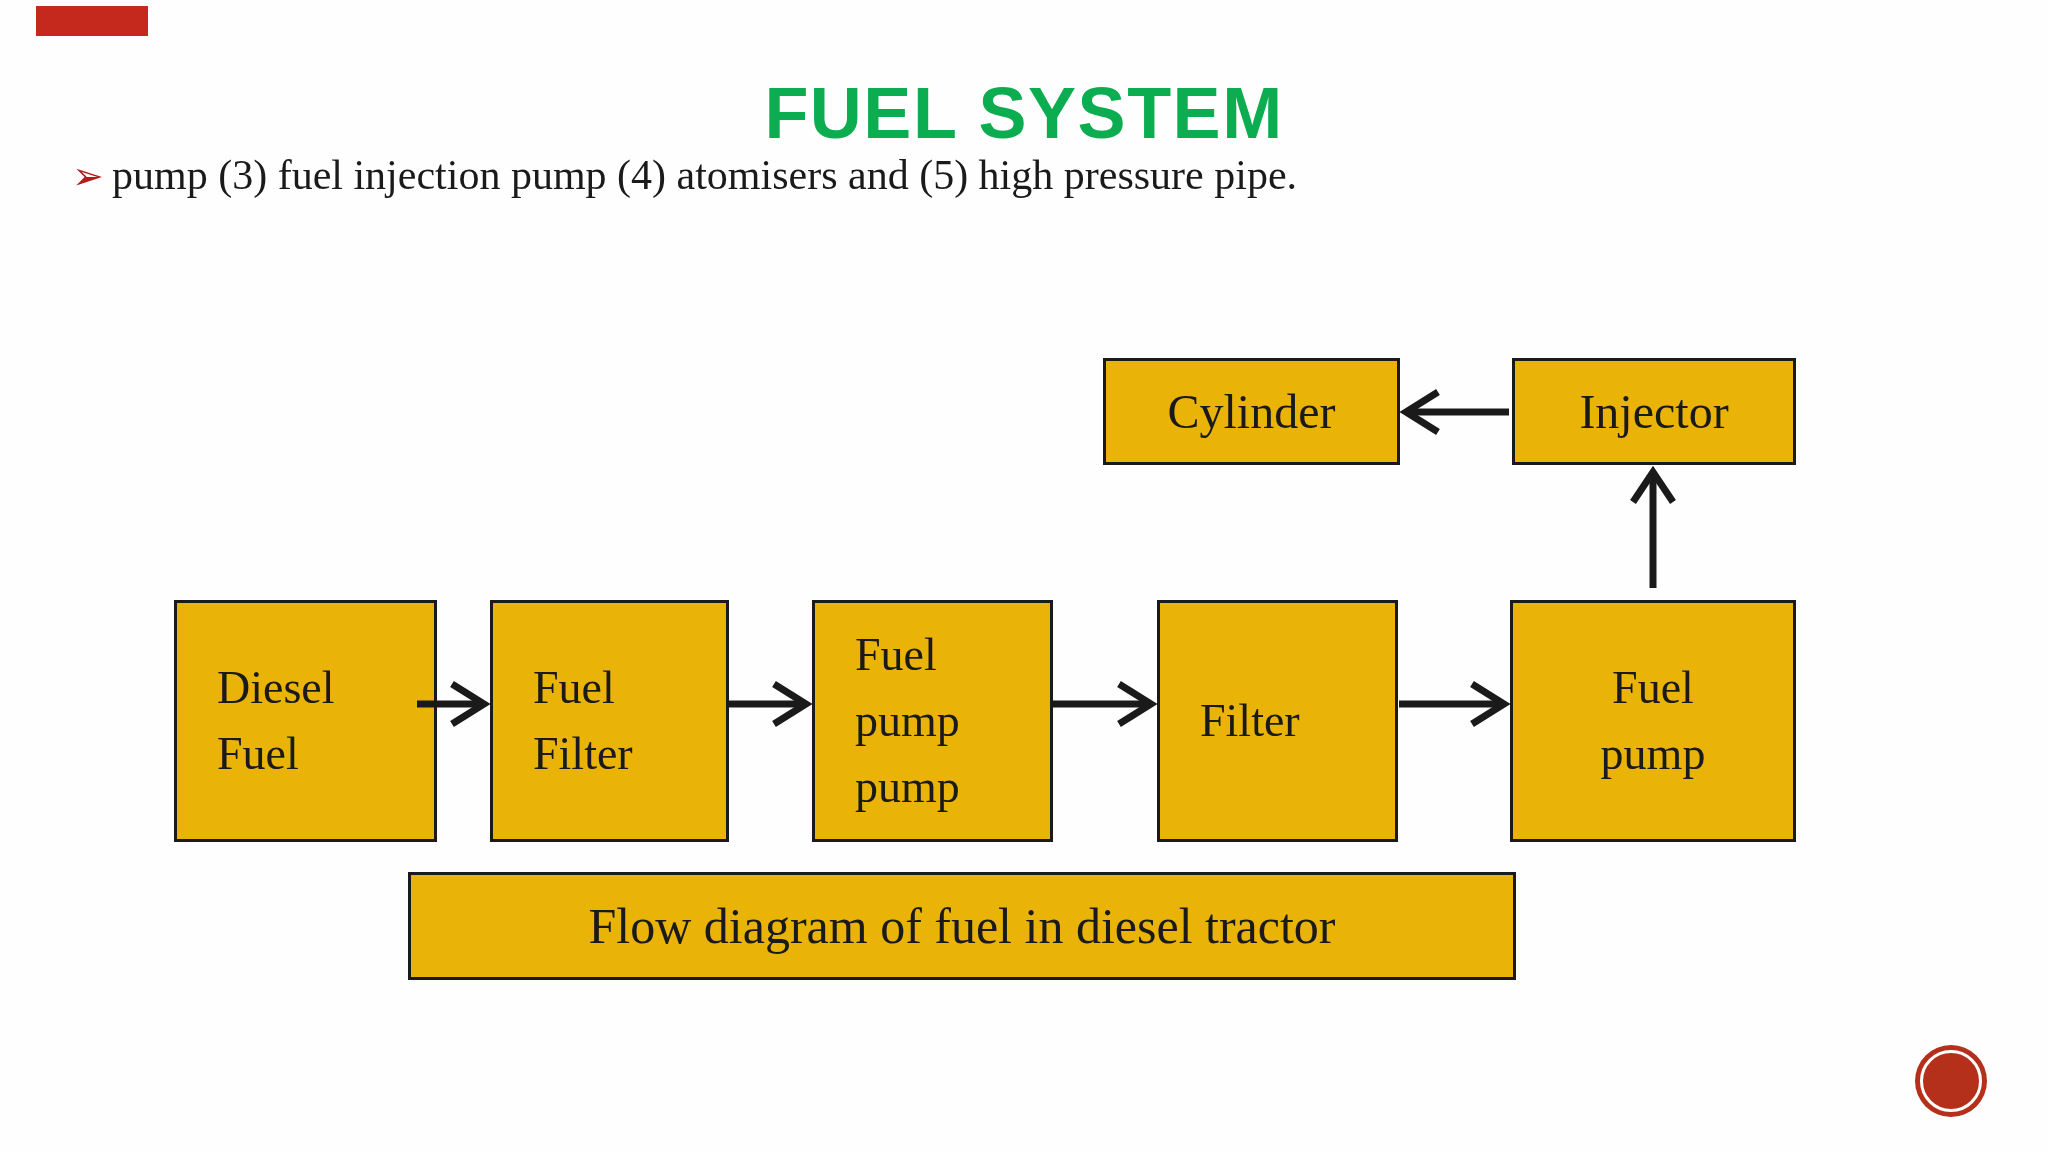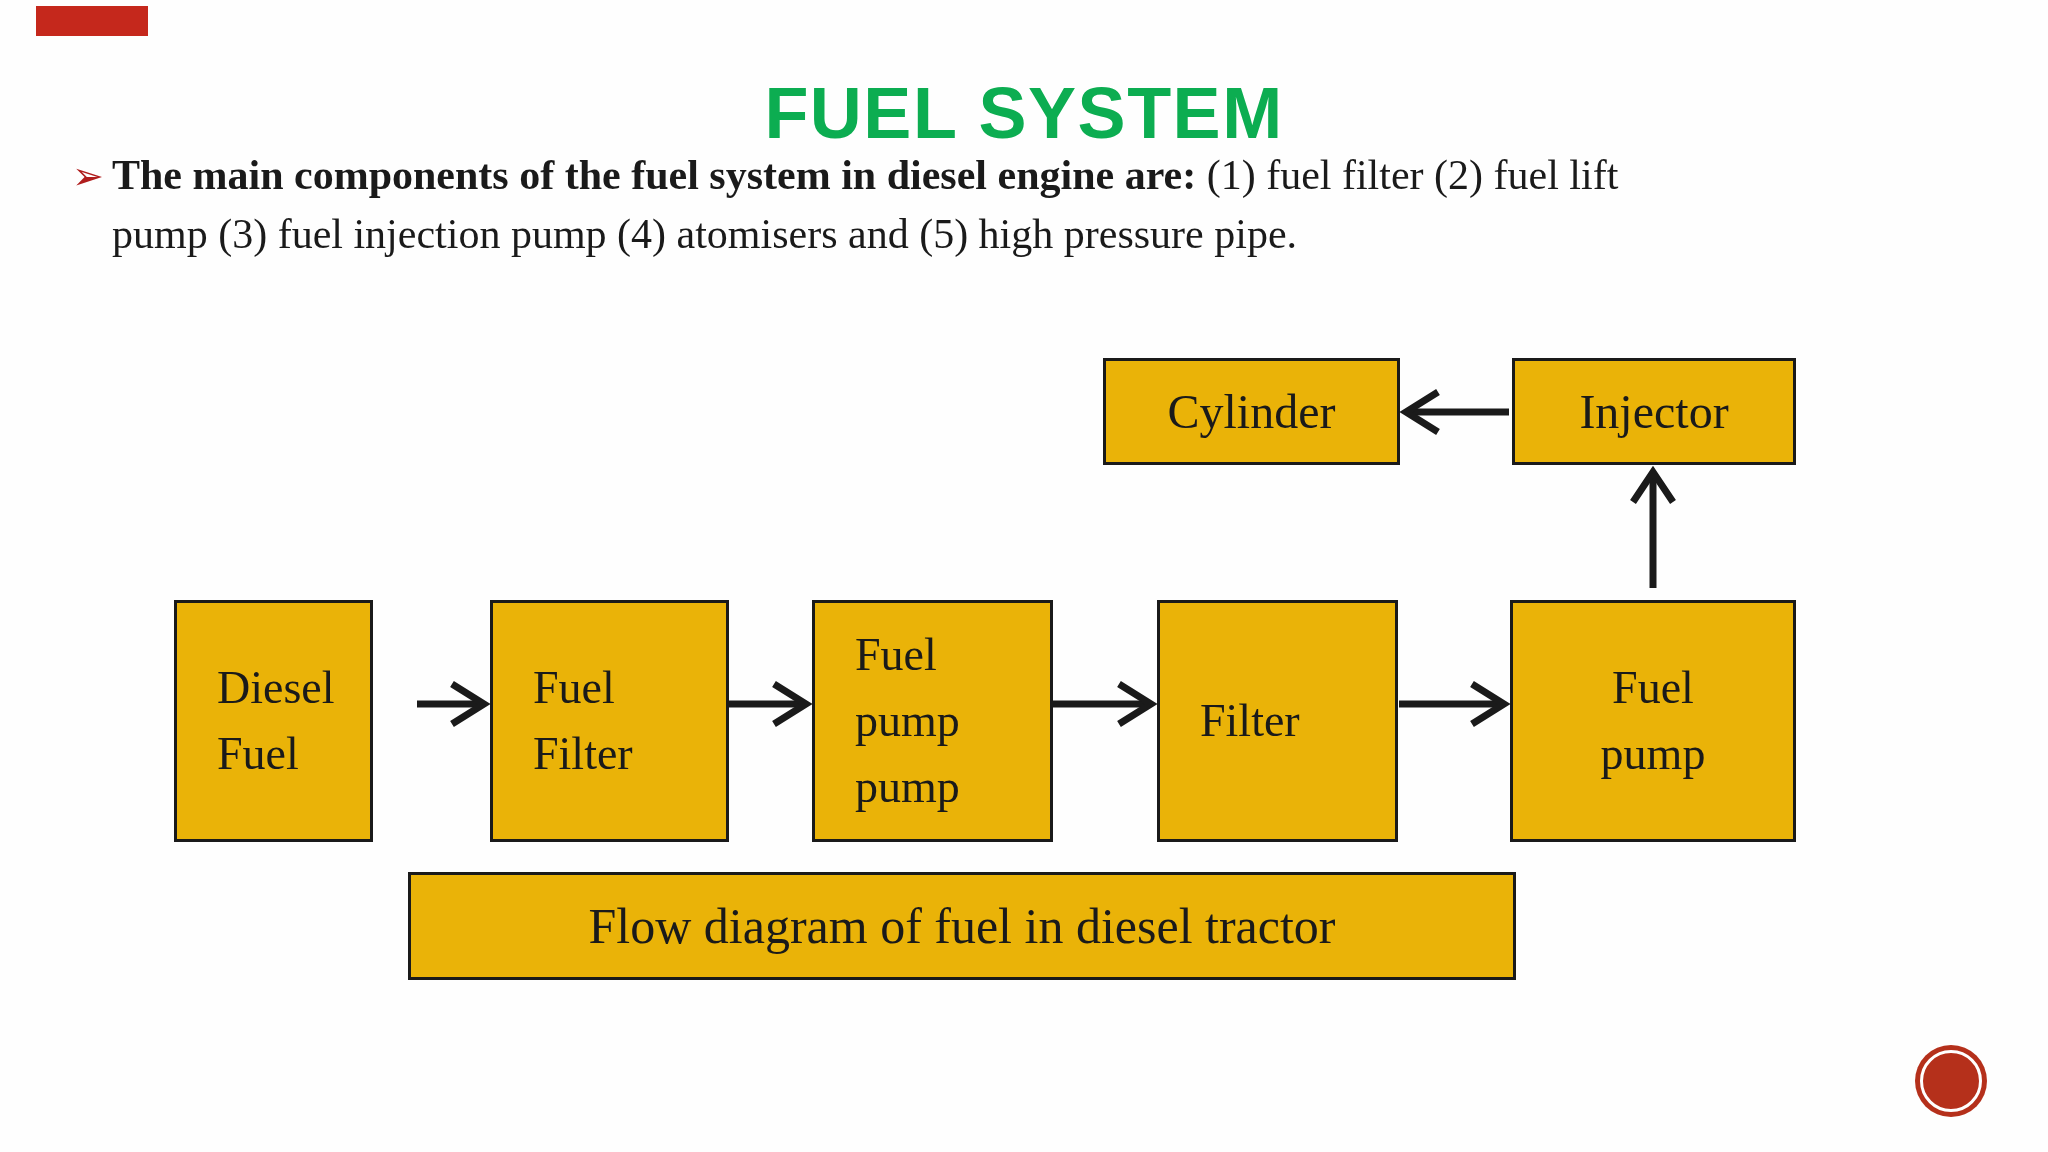--- a/index.html
+++ b/index.html
@@ -47,21 +47,21 @@
   .para .b{font-weight:bold;}
   
   .dbox{
     position:absolute;box-sizing:border-box;
     border:3px solid #1a1a1a;background:#eab308;
     display:flex;flex-direction:column;justify-content:center;
     font-size:46px;line-height:66px;
   }
   .dbox.left{align-items:flex-start;padding-left:40px;}
   .dbox.center{align-items:center;text-align:center;}
-  .b-diesel-tank{left:174px;top:600px;width:199px;height:242px;}
+  .b-diesel-tank{left:174px;top:600px;width:263px;height:242px;}
   .b-fuel-filter{left:490px;top:600px;width:239px;height:242px;}
   .b-fuel-lift-pump{left:812px;top:600px;width:241px;height:242px;padding-left:38px;}
   .b-filter{left:1157px;top:600px;width:241px;height:242px;}
   .b-fuel-injection-pump{left:1510px;top:600px;width:286px;height:242px;}
   .b-cylinder{left:1103px;top:358px;width:297px;height:107px;font-size:48px;}
   .b-injector{left:1512px;top:358px;width:284px;height:107px;font-size:48px;}
   .b-caption{left:408px;top:872px;width:1108px;height:108px;font-size:50px;}
   
   .arrows{position:absolute;left:0;top:0;width:2048px;height:1152px;pointer-events:none;}
   .arrows path{stroke:#1a1a1a;stroke-width:7;fill:none;}
@@ -71,21 +71,20 @@
 
 <div class="slide">
 
   <div class="corner-bar"></div>
 
   <div class="title">FUEL SYSTEM</div>
 
   <div class="para">
     <span class="bullet">➢</span>
     <div class="ptext">
-      <div class="pline"><span class="b">The main components of the fuel system in diesel engine are:</span><span> (1) fuel filter (2) fuel lift</span></div>
       <div class="pline">pump (3) fuel injection pump (4) atomisers and (5) high pressure pipe.</div>
     </div>
   </div>
 
   <div class="dbox left b-diesel-tank">
     <div>Diesel</div>
     <div>Fuel</div>
   </div>
 
   <div class="dbox left b-fuel-filter">

